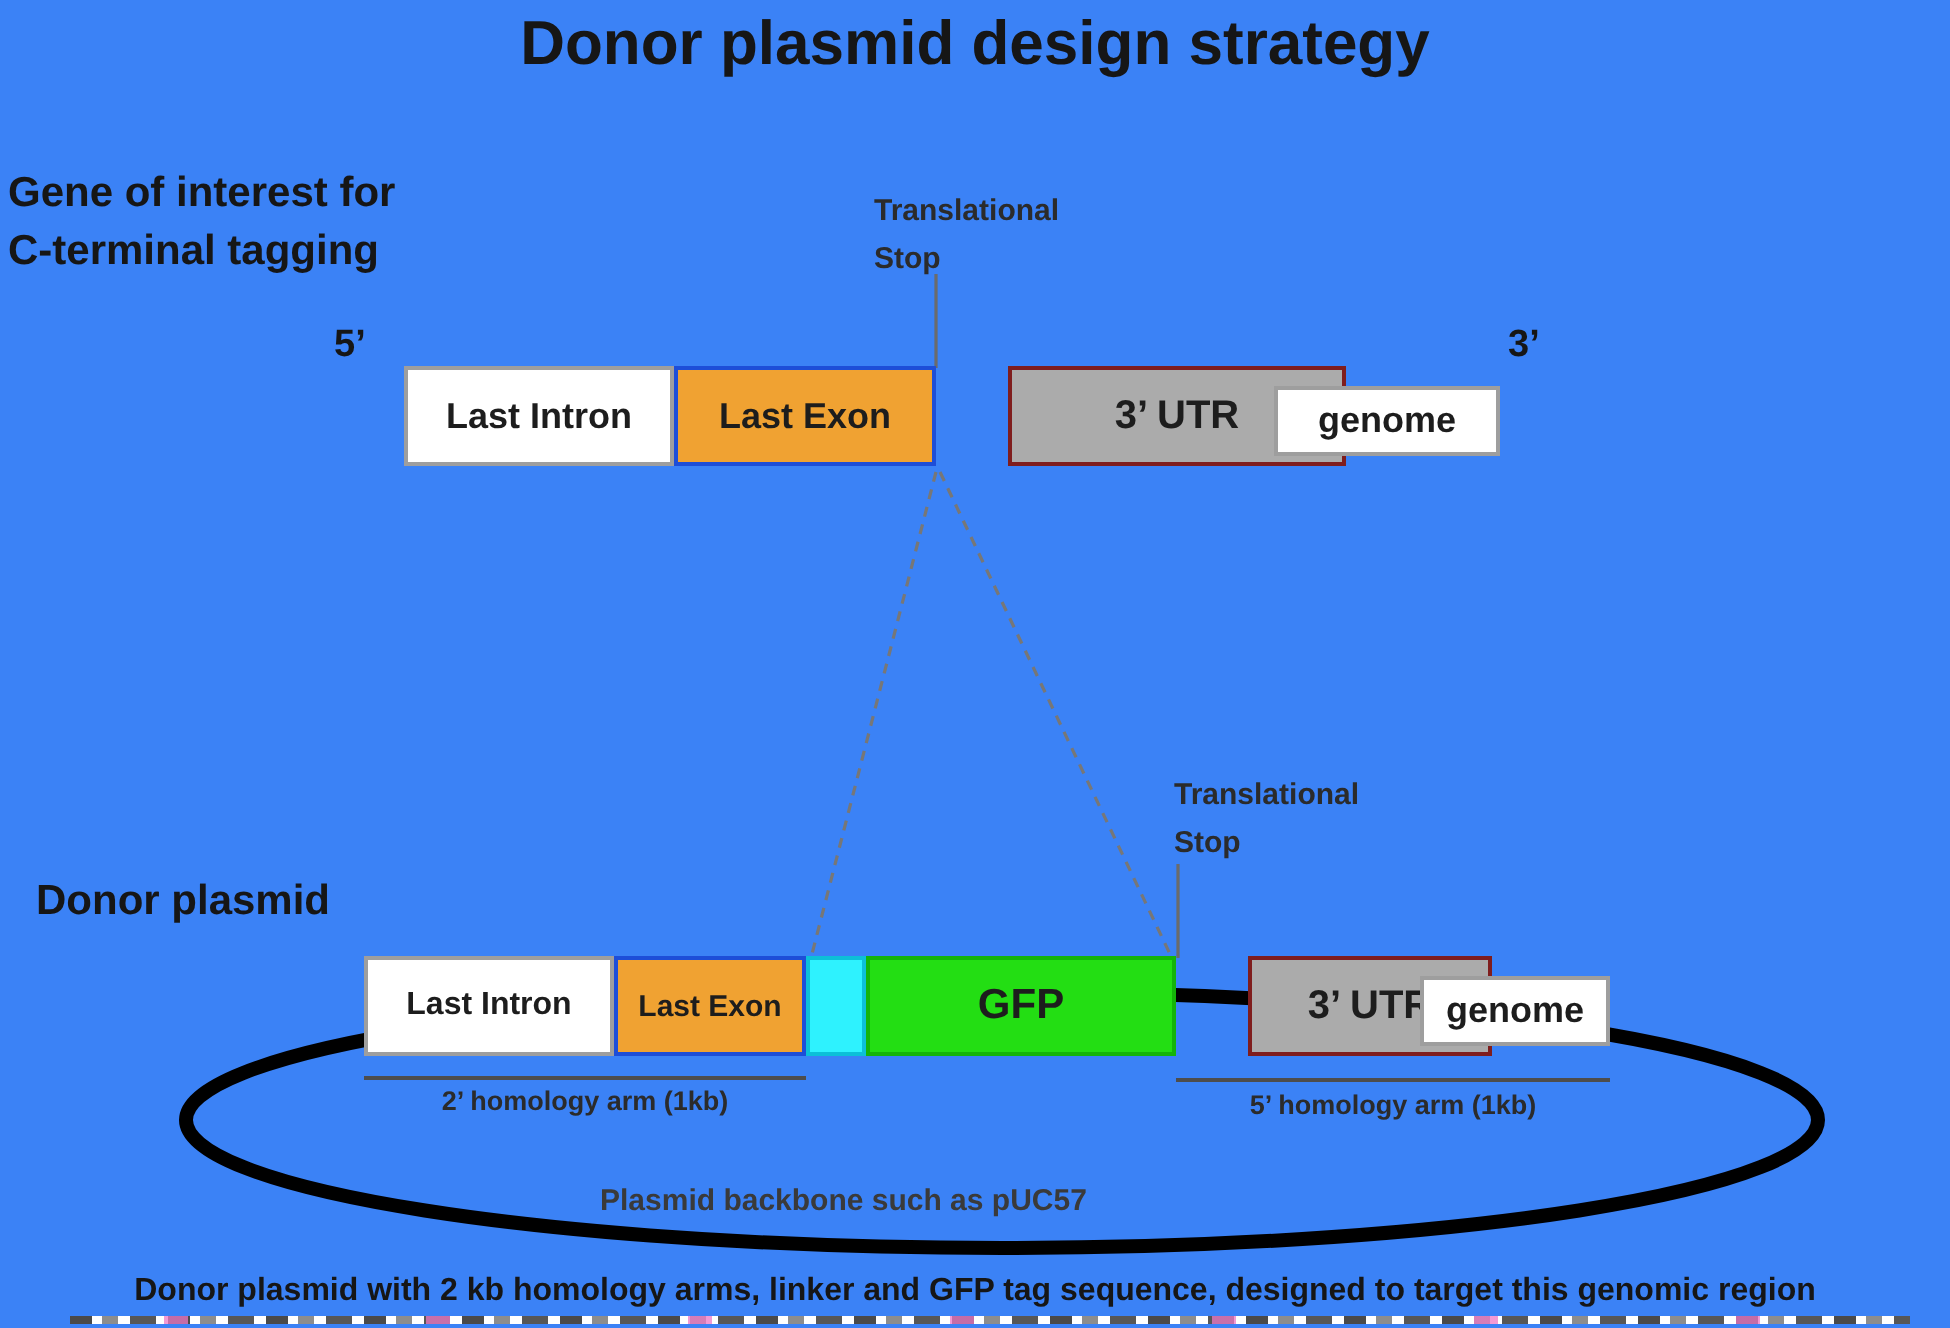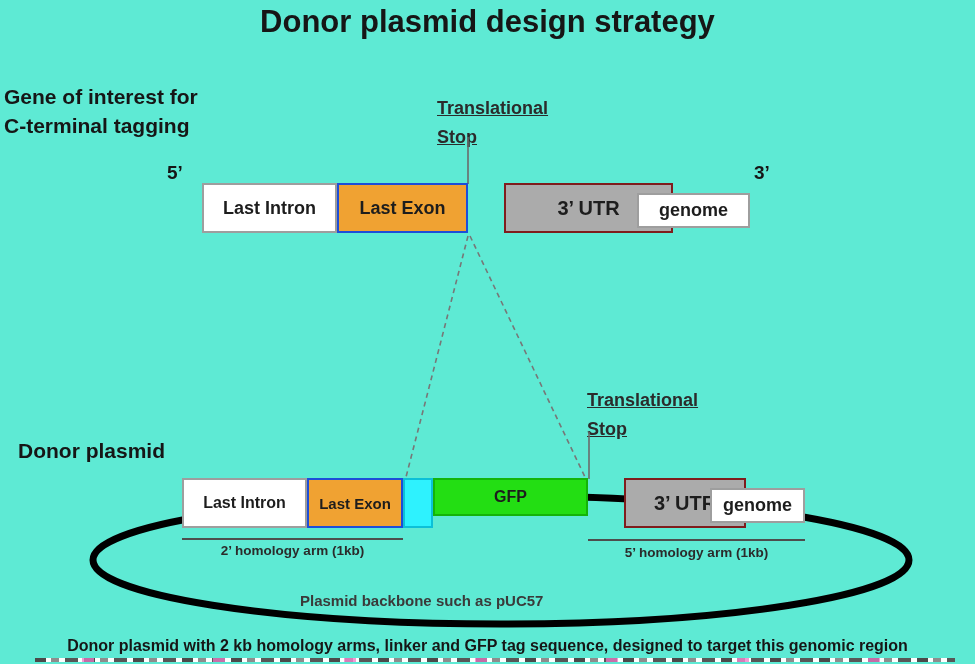--- a/index.html
+++ b/index.html
@@ -1,30 +1,30 @@
 <!DOCTYPE html>
 <html><head>
 <meta charset="utf-8">
 <style>
   html,body { margin:0; padding:0; background:#fff; }
   .page {
-    position:relative; width:975px; height:664px; background:#5eead4;
+    position:relative; width:975px; height:664px; background:#3b82f6;
     font-family:"Liberation Sans", sans-serif; color:#1a1a1a; overflow:hidden;
   }
   .abs { position:absolute; }
   .title {
     left:0; right:0; top:4px; text-align:center;
     font-size:31px; font-weight:700; letter-spacing:0px; color:#161616;
   }
   .section-heading {
     font-size:21px; font-weight:700; line-height:29px; white-space:pre-line; color:#161616;
   }
   .prime-label { font-size:19px; font-weight:700; color:#161616; }
   .stop-label {
-    font-size:18px; font-weight:700; line-height:1.6; white-space:pre-line; color:#2b2b2b;text-decoration:underline;
+    font-size:15px; font-weight:700; line-height:1.6; white-space:pre-line; color:#2b2b2b;
   }
   .box {
     position:absolute; display:flex; align-items:center; justify-content:center;
     box-sizing:border-box; z-index:2; font-weight:700; color:#1d1d1d; background:#fff;
   }
   .border-gray   { border:2px solid #9e9e9e; }
   .border-orange { border:2px solid #1d4ed8; }
   .border-dgray  { border:2px solid #7f1d1d;margin-left:36px; }
   .border-cyan   { border:2px solid #0cc0d8; }
   .border-green  { border:2px solid #14b409; }
@@ -78,21 +78,21 @@
   <div class="box border-gray" style="left: 637px; top: 193px; width: 113px; height: 35px; font-size: 18px; background-color: rgb(255, 255, 255);">genome</div>
 
   <div class="abs section-heading" style="left:18px; top:436px;text-align:center;">Donor plasmid</div>
 
   <div class="abs stop-label" style="left:587px; top:386px;">Translational
 Stop</div>
 
   <div class="box border-gray" style="left: 182px; top: 478px; width: 125px; height: 50px; font-size: 16px; background-color: rgb(255, 255, 255);">Last Intron</div>
   <div class="box border-orange" style="left: 307px; top: 478px; width: 96px; height: 50px; font-size: 15px; background-color: rgb(240, 162, 50);">Last Exon</div>
   <div class="box border-cyan" style="left: 403px; top: 478px; width: 30px; height: 50px; background-color: rgb(46, 242, 254);"></div>
-  <div class="box border-green" style="left: 433px; top: 478px; width: 155px; height: 38px; font-size: 16px; background-color: rgb(35, 222, 19);">GFP</div>
+  <div class="box border-green" style="left: 433px; top: 478px; width: 155px; height: 50px; font-size: 21px; background-color: rgb(35, 222, 19);">GFP</div>
   <div class="box border-dgray" style="left: 588px; top: 478px; width: 122px; height: 50px; font-size: 20px; background-color: rgb(171, 171, 171);">3’ UTR</div>
   <div class="box border-gray" style="left: 710px; top: 488px; width: 95px; height: 35px; font-size: 18px; background-color: rgb(255, 255, 255);">genome</div>
 
   <div class="abs arm-label" style="left:182px; top:543px; width:221px;">2’ homology arm (1kb)</div>
   <div class="abs arm-label" style="left:588px; top:545px; width:217px;">5’ homology arm (1kb)</div>
 
   <div class="abs backbone-label" style="left:300px; top:592px; width:412px; z-index:2;">Plasmid backbone such as pUC57</div>
 
   <div class="abs caption">Donor plasmid with 2 kb homology arms, linker and GFP tag sequence, designed to target this genomic region</div>
 

